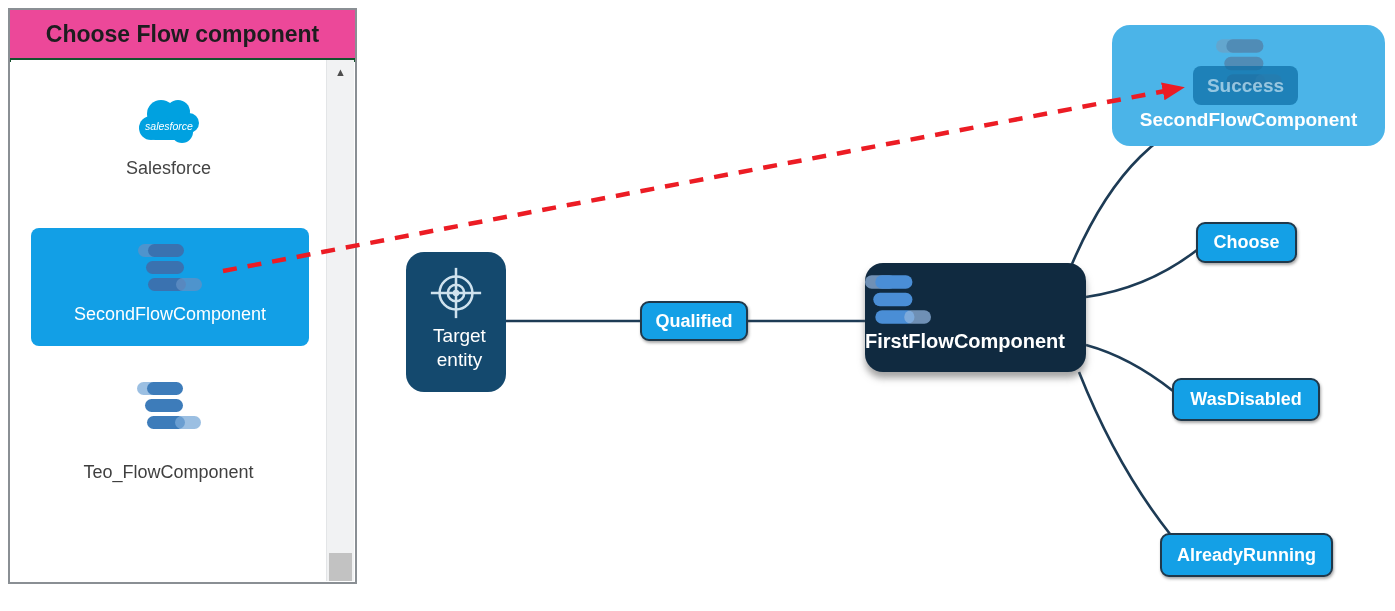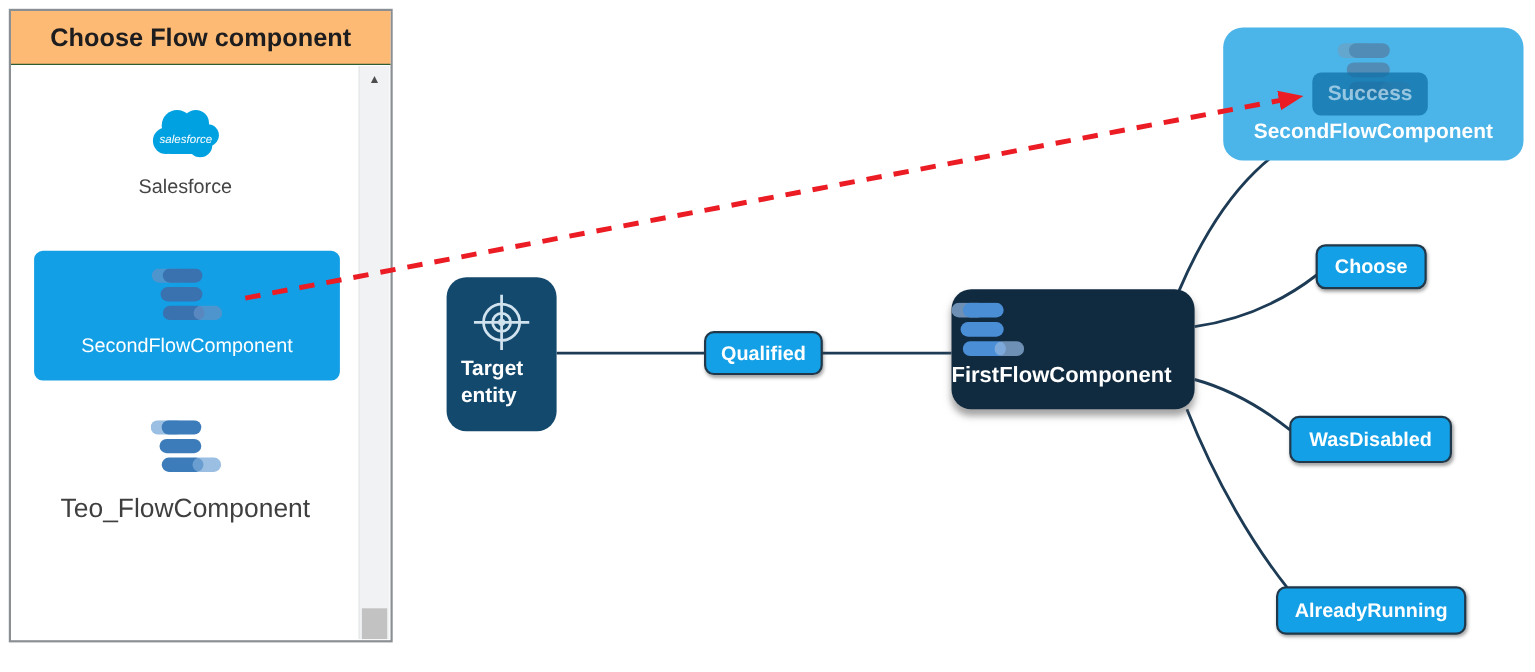--- a/index.html
+++ b/index.html
@@ -2,58 +2,58 @@
 <html><head>
 <meta charset="utf-8">
 <style>
   html,body{margin:0;padding:0;background:#fff;}
   .screen{position:relative;width:1395px;height:611px;background:#fff;overflow:hidden;
           font-family:"Liberation Sans",sans-serif;}
 
   
   .panel{position:absolute;left:8px;top:8px;width:349px;height:576px;
          border:2px solid #8a8f94;background:#fff;box-sizing:border-box;}
-  .panel-header{height:48px;background:#fdba74;border-bottom:1px solid #14532d;
+  .panel-header{height:48px;background:#ec4899;border-bottom:4px solid #14532d;
                 display:flex;align-items:center;justify-content:center;
                 font-size:23px;font-weight:bold;color:#1d1d1f;}
   .panel-body{position:absolute;top:50px;left:1px;right:29px;bottom:1px;background:#fff;}
 
   .sf-item{position:absolute;top:36px;left:0;width:100%;text-align:center;cursor:pointer;}
   .sf-item .label{display:block;margin-top:6px;font-size:18px;color:#444;}
 
   .card-selected{position:absolute;left:20px;top:168px;width:278px;height:118px;
                  background:#129fe6;border-radius:8px;cursor:pointer;
                  display:flex;flex-direction:column;align-items:center;}
   .card-selected .label{margin-top:10px;font-size:18px;color:#fff;}
   .card-selected svg.bars{margin-top:16px;}
 
   .teo-item{position:absolute;top:322px;left:0;width:100%;text-align:center;cursor:pointer;}
-  .teo-item .label{display:block;margin-top:12px;font-size:24px;color:#3f3f3f;}
+  .teo-item .label{display:block;margin-top:26px;font-size:18px;color:#3f3f3f;}
 
   svg.bars{width:64px;height:50px;display:inline-block;}
   svg.bars .main{fill:var(--main);}
   svg.bars .cap{fill:var(--cap);opacity:.75;}
 
   
   .scrollbar{position:absolute;top:50px;right:1px;width:27px;bottom:1px;
              background:#f1f2f3;border-left:1px solid #e3e5e7;}
   .scroll-up{height:24px;display:flex;align-items:center;justify-content:center;
              font-size:11px;color:#4d4d4d;cursor:pointer;}
   .scroll-thumb{position:absolute;bottom:0;left:2px;right:2px;height:28px;
                 background:#c2c2c2;cursor:pointer;}
 
   
   .canvas{position:absolute;left:358px;top:0;width:1037px;height:611px;background:#fff;}
   .edges{position:absolute;left:0;top:0;pointer-events:none;}
 
   .node{position:absolute;border-radius:18px;color:#fff;box-sizing:border-box;}
   .node-target{left:48px;top:252px;width:100px;height:140px;background:#14496e;}
   .node-target .ico{display:block;margin:12px auto 2px auto;}
-  .node-target .label{font-size:19px;font-weight:bold;line-height:1.25;
-                      padding-left:13px;padding-right:6px;}
+  .node-target .label{font-size:19px;font-weight:normal;line-height:1.25;
+                      padding-left:13px;padding-right:6px;text-align:center;}
   .node-first{left:507px;top:263px;width:221px;height:109px;background:#102a40;
               box-shadow:0 6px 7px rgba(90,90,90,.55);
               display:flex;flex-direction:column;align-items:flex-start;}
   .node-first svg.bars{margin-top:12px;width:66px;height:52px;}
   .node-first .label{margin-top:3px;font-size:20px;font-weight:bold;}
   .node-second{left:754px;top:25px;width:273px;height:121px;background:#4bb4e8;}
   .node-second svg.bars{position:absolute;left:50%;transform:translateX(-50%);top:14px;
                         width:66px;height:52px;opacity:.65;}
   .node-second .label{position:absolute;left:0;right:0;top:84px;text-align:center;
                       font-size:19px;font-weight:bold;color:#fff;}

